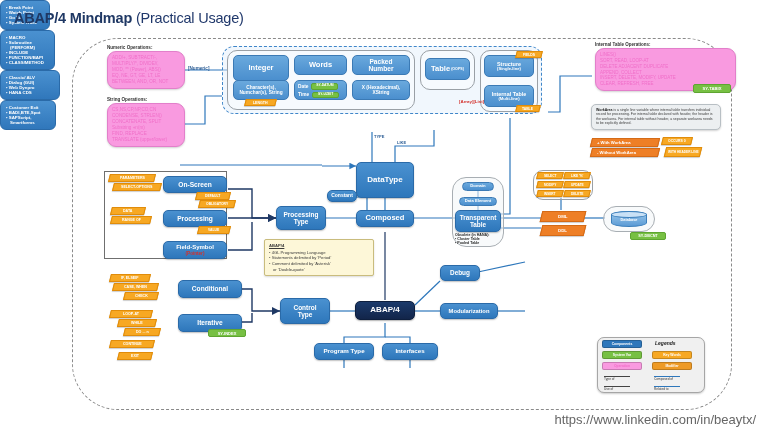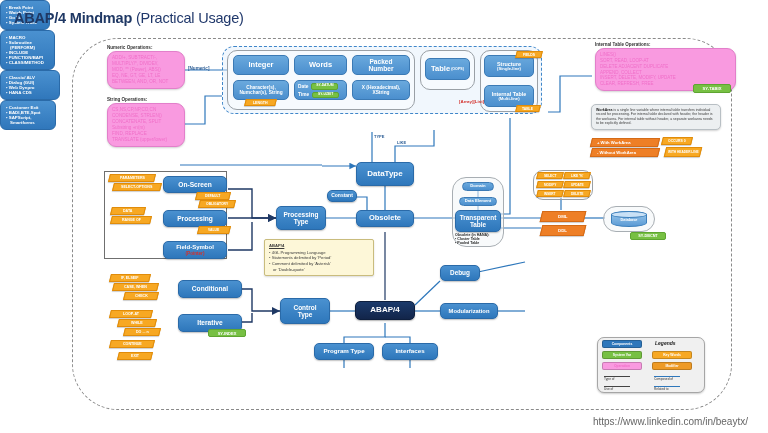--- a/index.html
+++ b/index.html
@@ -154,22 +154,22 @@
   .lg-chip{
     position:absolute; border-radius:2px; color:#fff; font-weight:bold;
     display:flex; align-items:center; justify-content:center; text-align:center;
     border:1px solid rgba(0,0,0,.2);
   }
   .lg-txt{ position:absolute; color:#333; }
   .lg-line{ position:absolute; background:#444; height:1px; }
 
   
   #url{
-    position:absolute; right:20px; bottom:6px;
-    color:#666; font-size:10px;
+    position:absolute; right:12px; bottom:6px;
+    color:#666; font-size:13px;
   }
 
   svg.wires{ position:absolute; left:0; top:0; width:768px; height:433px; pointer-events:none; }
 </style>
 </head>
 <body>
 
 <div id="canvas">
 
   <div id="title">
@@ -268,21 +268,21 @@
     <div>Substring +n(m)</div>
     <div>FIND, REPLACE</div>
     <div>TRANSLATE (upper/lower)</div>
   </div>
 
   <div class="edge-label" style="left:188px; top:66px; font-size:4.6px;">[Numeric]</div>
 
   <div class="frame dashed-blue" style="left:222px; top:46px; width:320px; height:68px;"></div>
   <div class="frame solid-gray" style="left:227px; top:50px; width:188px; height:60px;"></div>
 
-  <div class="node lightblue-node" style="left:233px; top:55px; width:56px; height:20px; font-size:7.5px;">Integer</div>
+  <div class="node lightblue-node" style="left:233px; top:55px; width:56px; height:26px; font-size:7.5px;">Integer</div>
   <div class="node lightblue-node" style="left:294px; top:55px; width:53px; height:20px; font-size:7.5px;">Words</div>
   <div class="node lightblue-node" style="left:352px; top:55px; width:58px; height:20px; font-size:6.6px; flex-direction:column;">
     <span>Packed</span>
     <span>Number</span>
   </div>
 
   <div class="node lightblue-node" style="left:233px; top:80px; width:56px; height:20px; font-size:4.8px; flex-direction:column;">
     <span>Character(s),</span>
     <span>Numchar(s), String</span>
   </div>
@@ -355,25 +355,25 @@
   <div class="tag" style="left:662px; top:137px; width:30px; height:8px; font-size:3.4px;">
       <span>OCCURS  0</span>
     </div>
   <div class="tag" style="left:665px; top:147px; width:36px; height:10px; font-size:3.2px;">
       <span>WITH HEADER LINE</span>
     </div>
 
   <div class="edge-label" style="left:374px; top:134px; font-size:4px;">TYPE</div>
   <div class="edge-label" style="left:397px; top:140px; font-size:4px;">LIKE</div>
 
-  <div class="node blue-node" style="left:356px; top:162px; width:58px; height:24px; font-size:8px;">DataType</div>
+  <div class="node blue-node" style="left:356px; top:162px; width:58px; height:36px; font-size:8px;">DataType</div>
 
   <div class="node blue-node" style="left:327px; top:190px; width:30px; height:12px; font-size:5px;">Constant</div>
 
-  <div class="node blue-node" style="left:356px; top:210px; width:58px; height:17px; font-size:7.5px;">Obsolete</div>
+  <div class="node blue-node" style="left:356px; top:210px; width:58px; height:17px; font-size:7.5px;">Composed</div>
 
   <div class="node navy-node" style="left:355px; top:301px; width:60px; height:19px; font-size:8px;">ABAP/4</div>
 
   <div class="node blue-node" style="left:276px; top:206px; width:50px; height:24px; font-size:6.5px; flex-direction:column;">
     <span>Processing</span>
     <span>Type</span>
   </div>
 
   <div class="node blue-node" style="left:280px; top:298px; width:50px; height:26px; font-size:6.5px; flex-direction:column;">
     <span>Control</span>

